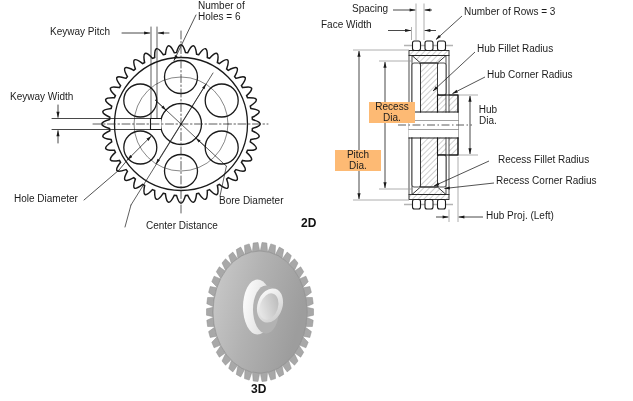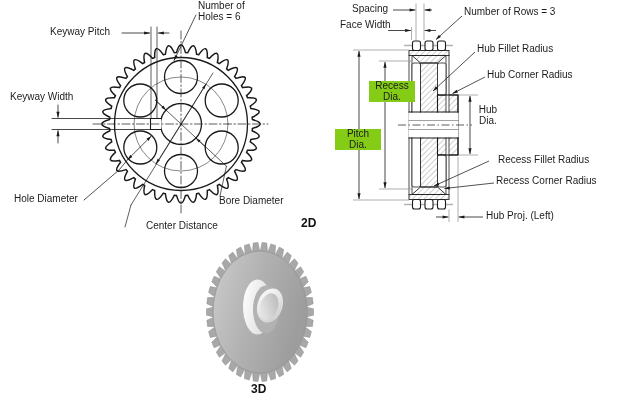--- a/index.html
+++ b/index.html
@@ -1,20 +1,20 @@
 <!DOCTYPE html>
 <html><head>
 <meta charset="utf-8">
 <style>
   html,body{margin:0;padding:0;background:#fff;}
   .stage{position:relative;width:633px;height:401px;background:#fff;overflow:hidden;
          font-family:"Liberation Sans",sans-serif;}
   svg.draw{position:absolute;left:0;top:0;}
   .lbl{position:absolute;font-size:10px;line-height:10.5px;color:#1c1c1c;white-space:nowrap;}
-  .lbl.bg{background:#84cc16;padding:0 1px;}
+  .lbl.bg{background:#fdba74;padding:0 1px;margin-top:21px;}
   .lbl.c{text-align:center;}
   .viewtag{position:absolute;font-size:12px;font-weight:700;color:#111;}
 </style>
 </head>
 <body>
 
 <div class="stage">
 
 <svg class="draw" width="633" height="401" viewBox="0 0 633 401">
   <defs>
@@ -226,21 +226,21 @@
   <div>Holes = 6</div>
 </div>
 <div class="lbl" style="left:50px;top:27px;">Keyway Pitch</div>
 <div class="lbl" style="left:10px;top:92px;">Keyway Width</div>
 <div class="lbl" style="left:14px;top:194px;">Hole Diameter</div>
 <div class="lbl" style="left:146px;top:221px;">Center Distance</div>
 <div class="lbl" style="left:219px;top:196px;">Bore Diameter</div>
 <div class="viewtag" style="left:301px;top:216px;">2D</div>
 
 <div class="lbl" style="left:352px;top:4px;">Spacing</div>
-<div class="lbl" style="left:340px;top:20px;">Face Width</div>
+<div class="lbl" style="left:321px;top:20px;">Face Width</div>
 <div class="lbl" style="left:464px;top:7px;">Number of Rows = 3</div>
 <div class="lbl" style="left:477px;top:44px;">Hub Fillet Radius</div>
 <div class="lbl" style="left:487px;top:70px;">Hub Corner Radius</div>
 <div class="lbl bg c" style="left:369px;top:81px;width:44px;">
   <div>Recess</div>
   <div>Dia.</div>
 </div>
 <div class="lbl bg c" style="left:335px;top:129px;width:44px;">
   <div>Pitch</div>
   <div>Dia.</div>

